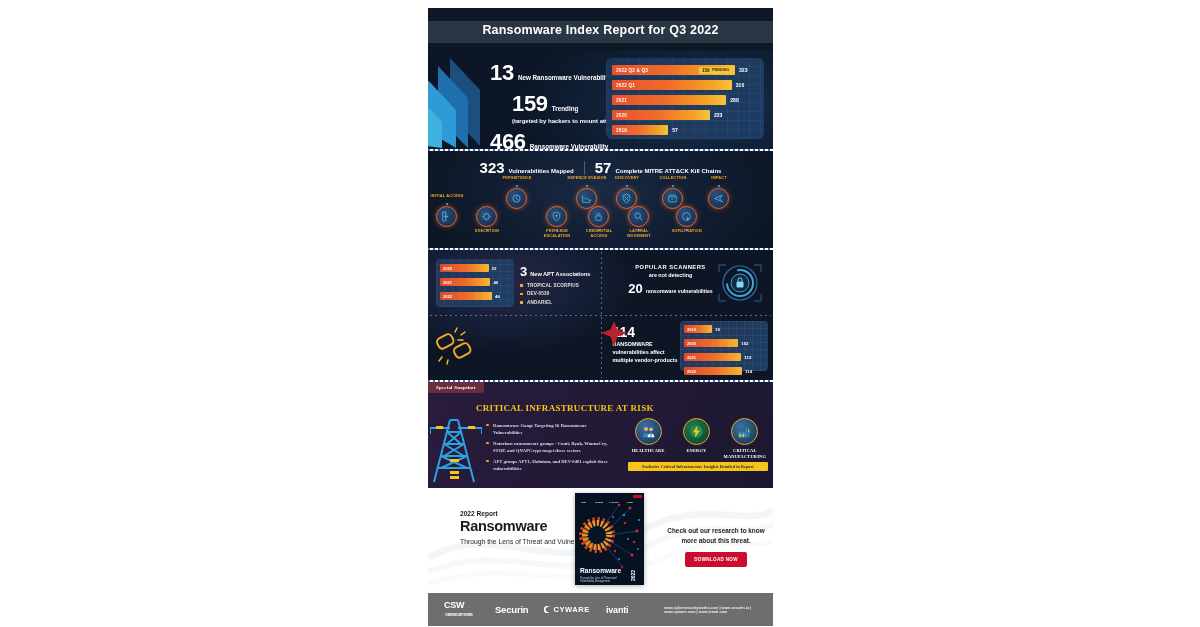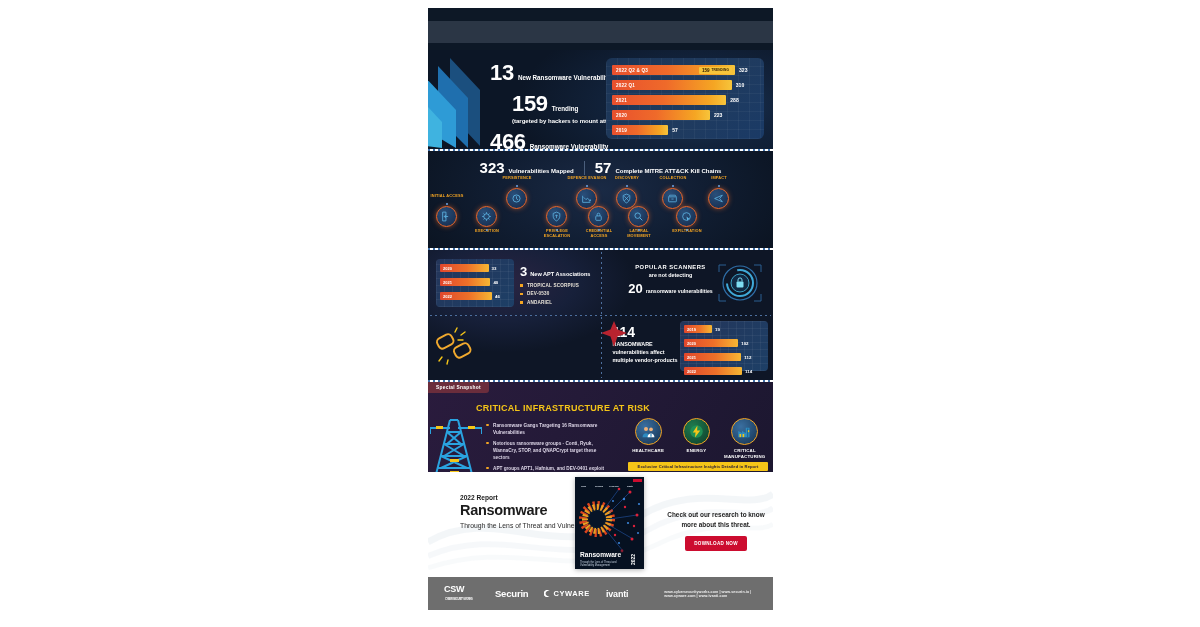--- a/index.html
+++ b/index.html
@@ -110,22 +110,22 @@
   .vp-n { font-size:14px; font-weight:bold; line-height:1; }
   .vp-t { font-size:5.4px; font-weight:bold; line-height:1.5; margin-top:1px; }
   .vp-star { position:absolute; left:-12px; top:-4px; width:26px; height:26px; }
   .vpchart { position:absolute; right:5px; top:6px; width:88px; height:50px;
              background:linear-gradient(135deg,#24355a,#1d3f66); border-radius:4px; padding:3px 4px; }
   .vpchart::after{content:"";position:absolute;inset:0;border-radius:4px;
               background:repeating-linear-gradient(0deg,rgba(255,255,255,.05) 0 1px,transparent 1px 7px),
                          repeating-linear-gradient(90deg,rgba(255,255,255,.05) 0 1px,transparent 1px 8px);}
 
   
-  .sec4 { position:relative; height:90px; background:
-          linear-gradient(120deg,#2a1b3d 0%,#241a38 40%,#1c1730 100%); }
+  .sec4 { position:relative; height:106px; background:
+          linear-gradient(120deg,#2a1b3d 0%,#241a38 40%,#1c1730 100%); font-family: Liberation Serif, serif; }
   .snap { position:absolute; left:0; top:0; height:11px; background:#6b2d3c; display:flex; align-items:center;
           padding:0 8px; border-bottom-right-radius:3px; }
   .snap span { font-size:4.8px; font-weight:bold; color:#fff; letter-spacing:.3px; }
   .ci-title { position:absolute; left:48px; top:21px; font-size:9px; font-weight:bold; color:#f5c518; letter-spacing:.3px; }
   .tower { position:absolute; left:2px; top:30px; width:52px; height:72px; }
   .bullets { position:absolute; left:58px; top:40px; width:128px; }
   .bullet { font-size:4.7px; font-weight:bold; color:#ded7e8; line-height:1.5; margin-bottom:4px;
             padding-left:7px; position:relative; }
   .bullet::before{ content:""; position:absolute; left:0; top:1.6px; width:2.6px; height:2.6px;
                    border-radius:50%; background:#f5a623; }
@@ -166,20 +166,21 @@
   .urls { margin-left:20px; font-size:3.6px; color:#f2f2f2; font-weight:bold; letter-spacing:.1px; }
 </style>
 </head>
 <body>
 
 <div class="page">
 <div class="info">
 
   <div class="hdr-wrap">
     <div class="hdr-band"></div>
+    <div class="hdr-title">Ransomware Index Report for Q3 2022</div>
   </div>
 
   <div class="sec1">
     <div class="arrows">
       <svg viewBox="0 0 74 92" width="74" height="92">
         <path d="M40 2 L70 34 L70 90 L40 58 Z" fill="#1b4f7e"></path>
         <path d="M28 10 L58 42 L58 92 L28 62 Z" fill="#1f6fae"></path>
         <path d="M16 22 L46 54 L46 92 L16 74 Z" fill="#2e9bd6"></path>
         <path d="M2 34 L32 66 L32 92 L2 88 Z" fill="#3fb3e0"></path>
       </svg>

